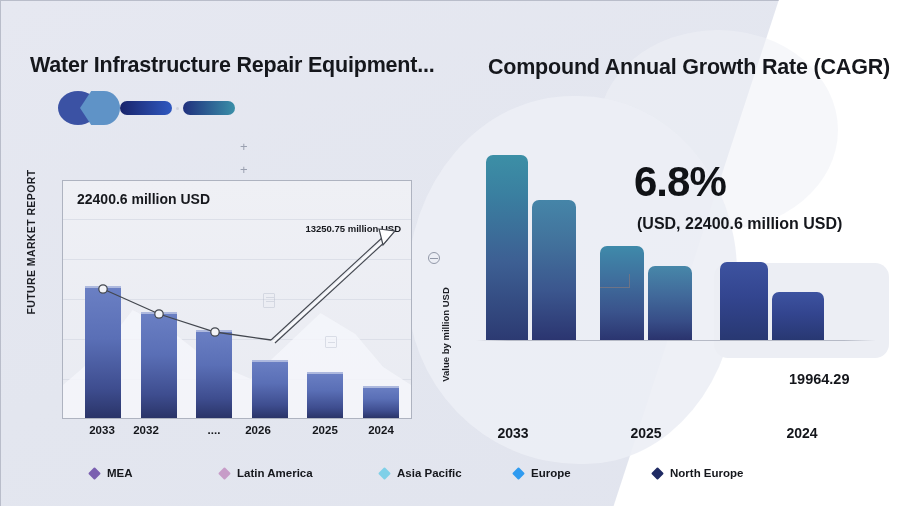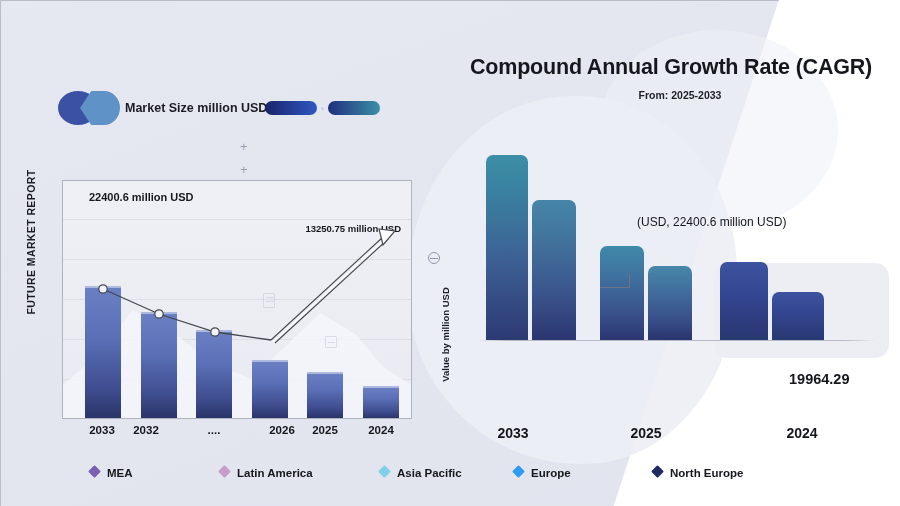--- a/index.html
+++ b/index.html
@@ -96,22 +96,22 @@
     background:linear-gradient(180deg,#eff0f5 0%,#e9ebf2 100%);
     overflow:hidden;
   }
   .grid-line { position:absolute; left:0; right:0; height:1px; background:#dcdfe8; }
   .mtn {
     position:absolute; left:0; bottom:0; width:100%; height:150px;
     background:#f5f6fa; opacity:.85;
     clip-path:polygon(0 78%, 10% 58%, 20% 28%, 30% 40%, 42% 62%, 54% 74%, 64% 52%, 74% 30%, 84% 44%, 92% 66%, 100% 78%, 100% 100%, 0 100%);
   }
   .lbl-left {
-    position:absolute; left:26px; top:10px;
-    font-size:11px; font-weight:bold; color:#16181d;text-align:right;
+    position:absolute; left:14px; top:10px;
+    font-size:14px; font-weight:bold; color:#16181d;text-align:right;
   }
   .lbl-right {
     position:absolute; right:10px; top:10px;
     font-size:9.5px; font-weight:bold; color:#16181d;margin-top:32px;
   }
   .bars { position:absolute; left:0; bottom:0; width:100%; height:100%; }
   .bar {
     position:absolute; bottom:0; width:36px;
     background:linear-gradient(180deg,#6b80c4 0%,#5a6fb6 40%,#3e4d8f 78%,#2a3468 100%);
   }
@@ -127,41 +127,41 @@
   .wm2:after { content:""; position:absolute; left:2px; top:5px; width:7px; height:1.4px; background:#9aa2b5;}
 
   .xlabels { position:absolute; left:62px; top:424px; width:350px; height:20px; }
   .xlabels span {
     position:absolute; font-size:11.5px; font-weight:bold; color:#14161b; text-align:center;
     transform:translateX(-50%);
   }
 
   
   .legend { position:absolute; left:80px; top:465px; width:720px; height:22px; }
-  .lg-item { position:absolute; display:flex; align-items:flex-start; gap:8px; }
+  .lg-item { position:absolute; display:flex; align-items:center; gap:8px; }
   .lg-dot { width:9px; height:9px; transform:rotate(45deg); border-radius:1px; }
   .lg-text { font-size:11.5px; font-weight:bold; color:#15171c; white-space:nowrap; }
 
   
   .title-right {
     position:absolute; left:470px; top:55px; width:420px;
     font-size:21.5px; font-weight:bold; color:#15171c; letter-spacing:-.2px;
-    text-align:left; white-space:nowrap;
+    text-align:right; white-space:nowrap;
   }
   .sub-right {
     position:absolute; left:470px; top:89px; width:420px; text-align:center;
     font-size:10.5px; font-weight:bold; color:#1c1e24;
   }
   .cagr-big {
     position:absolute; left:634px; top:158px;
     font-size:42px; font-weight:bold; color:#101216; letter-spacing:-1px;
   }
   .cagr-sub {
     position:absolute; left:637px; top:215px;
-    font-size:12px; font-weight:normal; color:#15171c; white-space:nowrap;
+    font-size:16px; font-weight:bold; color:#15171c; white-space:nowrap;
   }
 
   .rchart { position:absolute; left:462px; top:120px; width:430px; height:300px; }
   .rchart-base {
     position:absolute; left:14px; bottom:79px; width:400px; height:1px;
     background:linear-gradient(90deg,rgba(180,185,198,0) 0%,#b6bac6 8%,#b6bac6 92%,rgba(180,185,198,0) 100%);
   }
   .group-bg {
     position:absolute; bottom:62px; background:#eceef4; border-radius:14px;
   }
@@ -188,27 +188,27 @@
 <body>
 
 <div id="stage">
 
   <div class="bg-white"></div>
   <div class="bg-left"></div>
   <div class="blob-right2"></div>
   <div class="blob-right"></div>
   <div class="bg-left-border"></div>
 
+  <div class="title-left">Water Infrastructure Repair Equipment...</div>
 
   <div class="brand-row">
     <div class="logo-mark">
       <div class="l-dark"></div>
       <div class="l-light"></div>
     </div>
-    <div class="brand-text">Market Size million USD</div>
     <div class="pill-group">
       <div class="pill p1"></div>
       <div class="pill-dot"></div>
       <div class="pill p2"></div>
     </div>
   </div>
 
   <div class="plus" style="left:240px; top:140px;">+</div>
   <div class="plus" style="left:240px; top:163px;">+</div>
 
@@ -252,21 +252,21 @@
       <circle cx="40" cy="108" r="4.2" fill="#f2f3f7" stroke="#43474f" stroke-width="1.2"></circle>
       <circle cx="96" cy="133" r="4.2" fill="#f2f3f7" stroke="#43474f" stroke-width="1.2"></circle>
       <circle cx="152" cy="151" r="4.2" fill="#f2f3f7" stroke="#43474f" stroke-width="1.2"></circle>
     </svg>
   </div>
 
   <div class="xlabels">
     <span style="left:40px;">2033</span>
     <span style="left:84px;">2032</span>
     <span style="left:152px;">....</span>
-    <span style="left:220px;">2026</span>
+    <span style="left:196px;">2026</span>
     <span style="left:263px;">2025</span>
     <span style="left:319px;">2024</span>
   </div>
 
   <div class="legend">
     <div class="lg-item" style="left:10px; top:2px;">
       <span class="lg-dot" style="background:#7a5fb0;"></span>
       <span class="lg-text">MEA</span>
     </div>
     <div class="lg-item" style="left:140px; top:2px;">
@@ -281,38 +281,38 @@
       <span class="lg-dot" style="background:#2f9bf0;"></span>
       <span class="lg-text">Europe</span>
     </div>
     <div class="lg-item" style="left:573px; top:2px;">
       <span class="lg-dot" style="background:#1f2a63;"></span>
       <span class="lg-text">North Europe</span>
     </div>
   </div>
 
   <div class="title-right">Compound Annual Growth Rate (CAGR)</div>
-  <div class="sub-right">From: 2025-2033</div>
 
   <div class="rchart">
     <div class="group-bg" style="left:252px; width:175px; height:95px;"></div>
     <div class="rchart-base"></div>
 
     <div class="rbar t1" style="left:24px;  width:42px; height:185px;"></div>
     <div class="rbar t2" style="left:70px;  width:44px; height:140px;"></div>
 
     <div class="rbar t3" style="left:138px; width:44px; height:94px;"></div>
     <div class="rbar t4" style="left:186px; width:44px; height:74px;"></div>
 
     <div class="rbar navy" style="left:258px; width:48px; height:78px;"></div>
     <div class="rbar navy" style="left:310px; width:52px; height:48px;"></div>
   </div>
 
   <div class="tick-mark"></div>
 
+  <div class="cagr-big">6.8%</div>
   <div class="cagr-sub">(USD, 22400.6 million USD)</div>
   <div class="rvalue">19964.29</div>
 
   <div class="rxlabels">
     <span style="left:51px;">2033</span>
     <span style="left:184px;">2025</span>
     <span style="left:340px;">2024</span>
   </div>
 
 </div>

